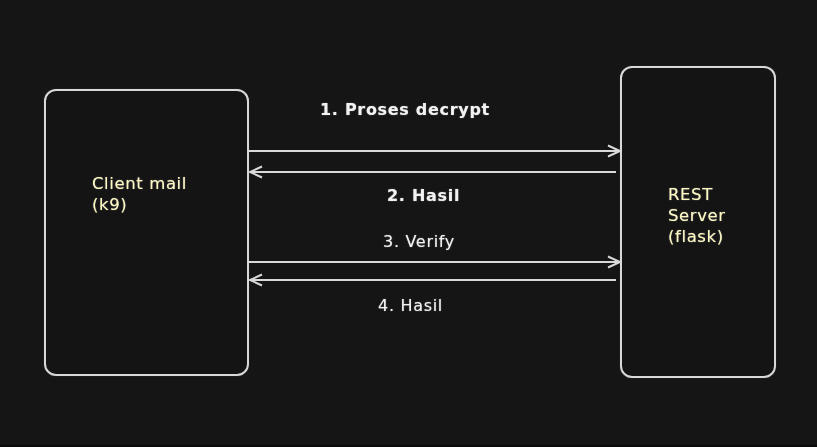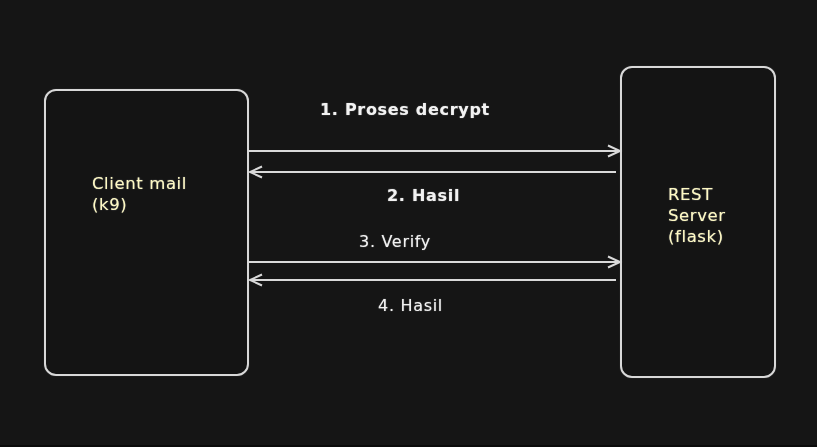--- a/index.html
+++ b/index.html
@@ -103,21 +103,21 @@
 
   <div class="flow-arrow" style="left:248px; top:166px; width:368px;">
     <svg width="368" height="12" viewBox="0 0 368 12">
       <line x1="2" y1="6" x2="368" y2="6" stroke="#d9d9d9" stroke-width="2.2"></line>
       <polyline points="14,0.5 2,6 14,11.5" fill="none" stroke="#d9d9d9" stroke-width="2"></polyline>
     </svg>
   </div>
 
   <div class="msg-label" style="left:387px; top:186px;font-weight:bold;">2. Hasil</div>
 
-  <div class="msg-label" style="left:359px; top:232px;">3. Verify</div>
+  <div class="msg-label" style="left:383px; top:232px;">3. Verify</div>
 
   <div class="flow-arrow" style="left:248px; top:256px; width:374px;">
     <svg width="374" height="12" viewBox="0 0 374 12">
       <line x1="0" y1="6" x2="370" y2="6" stroke="#d9d9d9" stroke-width="2.2"></line>
       <polyline points="360,0.5 372,6 360,11.5" fill="none" stroke="#d9d9d9" stroke-width="2"></polyline>
     </svg>
   </div>
 
   <div class="flow-arrow" style="left:248px; top:274px; width:368px;">
     <svg width="368" height="12" viewBox="0 0 368 12">

